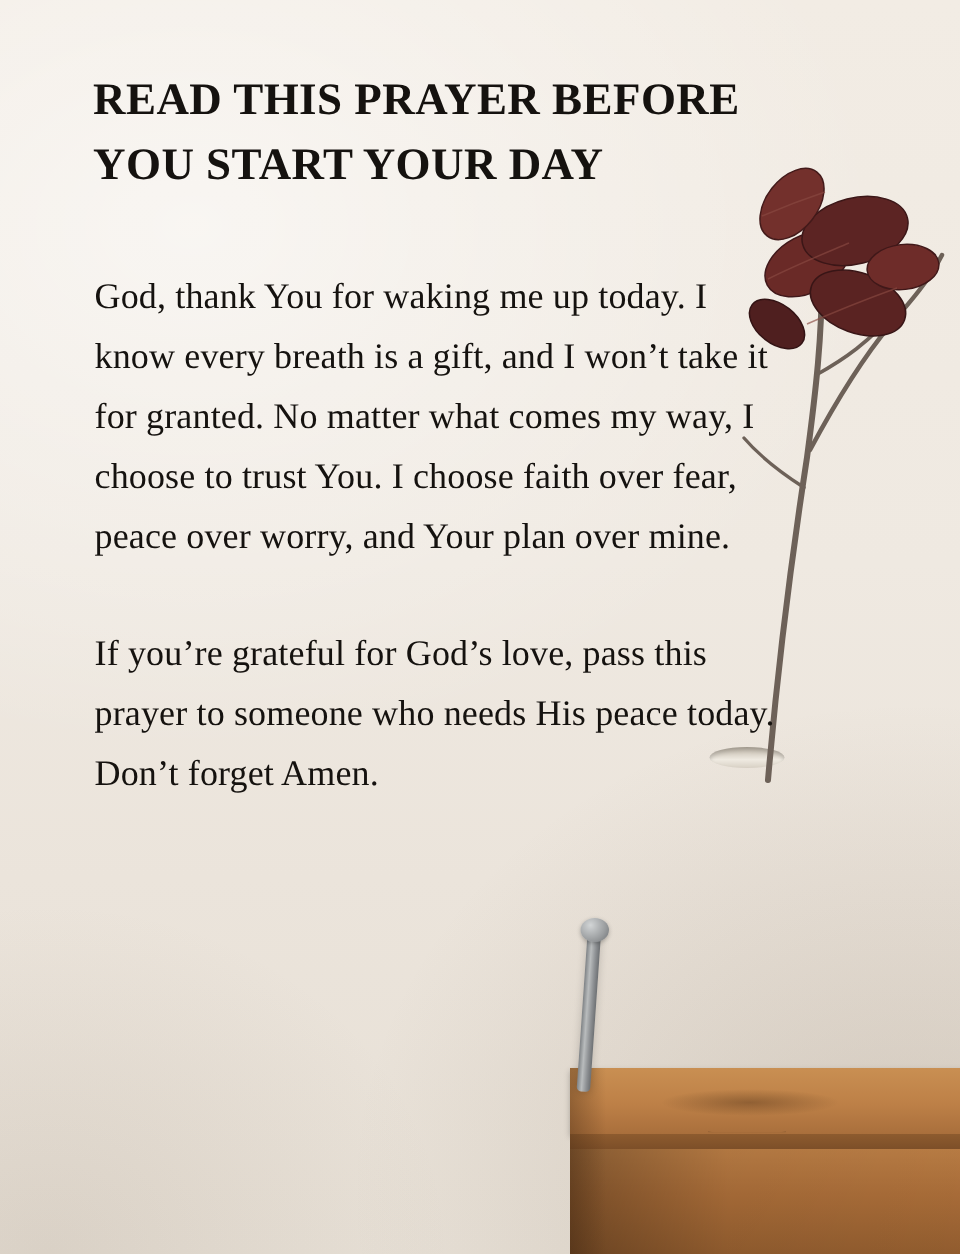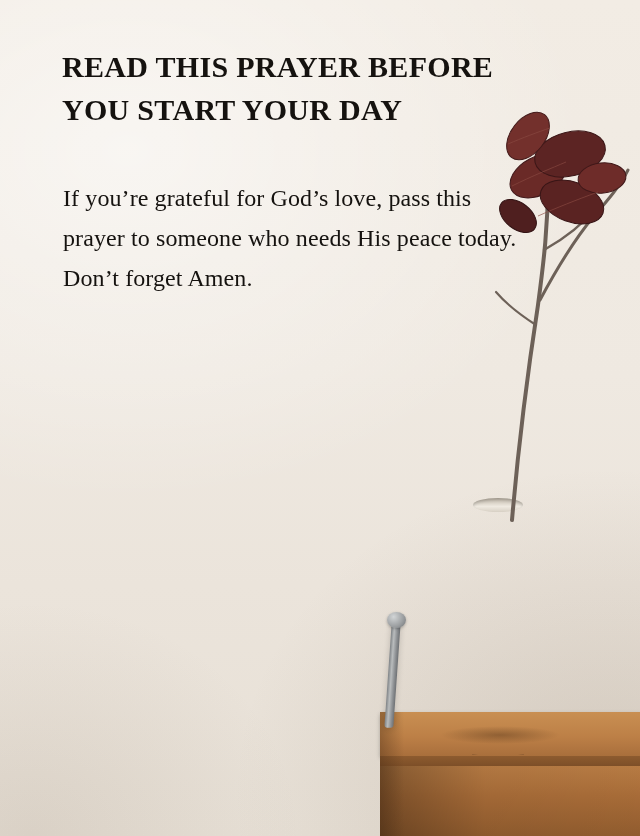--- a/index.html
+++ b/index.html
@@ -229,17 +229,18 @@
         <path d="M60 66 C 80 56, 100 48, 114 42"></path>
         <path d="M86 96 C 104 88, 124 80, 146 72"></path>
         <path d="M56 24 C 70 18, 86 12, 98 8"></path>
       </g>
     </g>
   </svg>
 
   <div class="text-layer">
     <div class="title">READ THIS PRAYER BEFORE YOU START YOUR DAY</div>
     <div class="body-text">
+      <p class="para">God, thank You for waking me up today. I know every breath is a gift, and I won’t take it for granted. No matter what comes my way, I choose to trust You. I choose faith over fear, peace over worry, and Your plan over mine.</p>
       <p class="para">If you’re grateful for God’s love, pass this prayer to someone who needs His peace today. Don’t forget Amen.</p>
     </div>
   </div>
 
 </div>
 
 </body></html>

